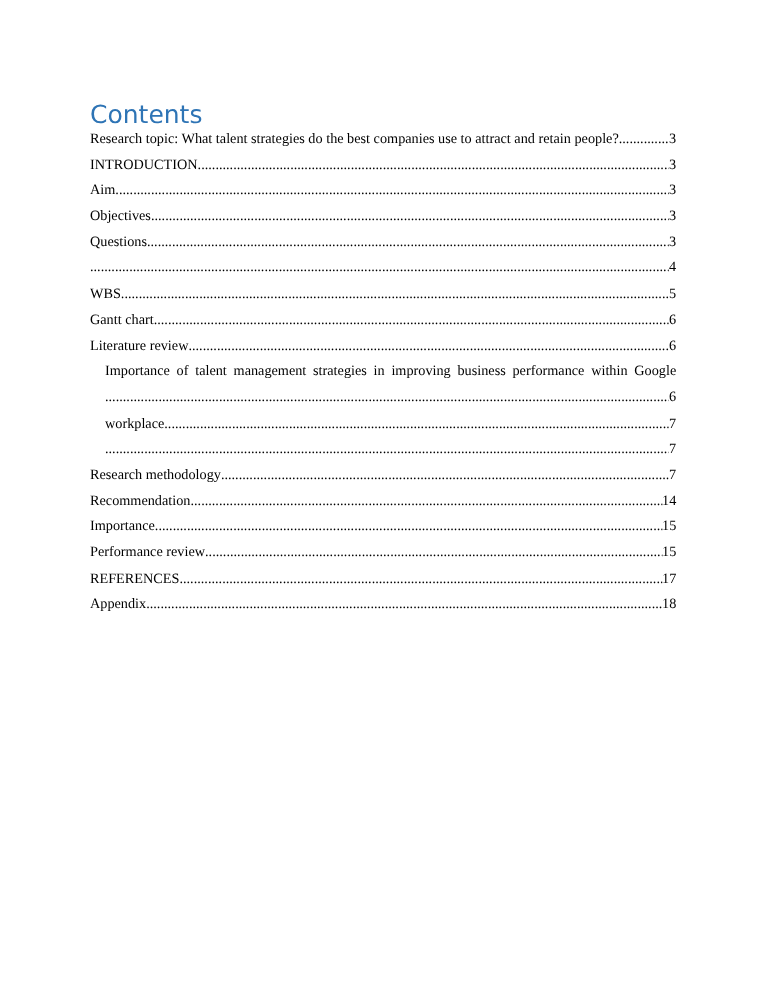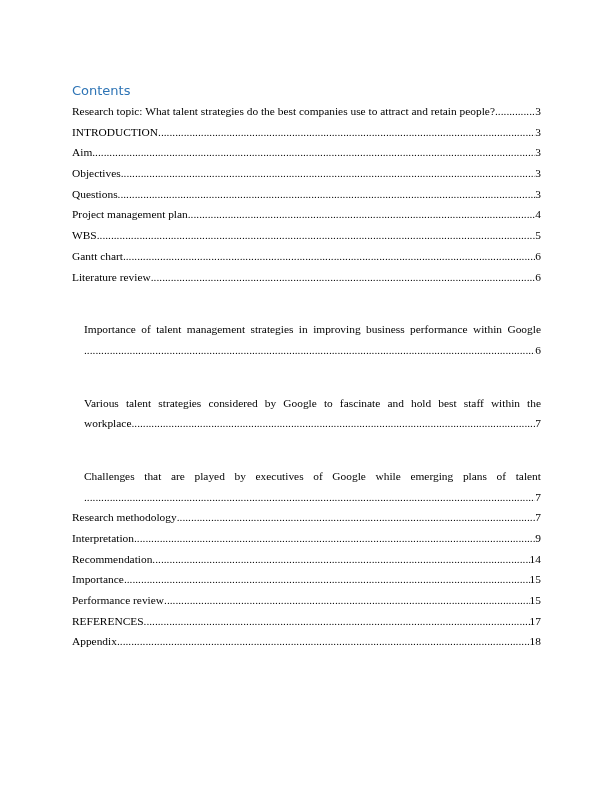--- a/index.html
+++ b/index.html
@@ -1,33 +1,33 @@
 <!DOCTYPE html>
 <html><head>
   <meta charset="utf-8">
   <style>
     html, body { margin: 0; padding: 0; background: #ffffff; }
     body { width: 612px; height: 792px; position: relative; overflow: hidden; }
     .page { position: absolute; left: 0; top: 0; width: 612px; height: 792px; background: #fff; }
     .heading {
       position: absolute; left: 72px; top: 81px;
-      font-family: "DejaVu Sans", sans-serif; font-size: 13px; color: #2e74b5;
+      font-family: "DejaVu Sans", sans-serif; font-size: 20px; color: #2e74b5;
       line-height: 20px; margin: 0; font-weight: normal;
     }
     .toc {
       position: absolute; left: 72px; top: 101px; width: 469px;
       font-family: "Liberation Serif", serif; font-size: 11.4px; color: #000;
       line-height: 20.7px;
     }
     .entry { display: flex; align-items: baseline; white-space: nowrap; height: 20.7px; text-align: center; }
     .entry .label { flex: 0 0 auto; }
     .entry .dots { flex: 1 1 auto; overflow: hidden; white-space: nowrap; }
     .entry .dots::after { content: "..................................................................................................................................................................................................................................."; letter-spacing: 0; }
     .entry .page-num { flex: 0 0 auto; }
-    .sub { padding-left: 12px; margin-top: 32px; }
+    .sub { padding-left: 12px; }
     .wrap-first { text-align: justify; text-align-last: justify; white-space: normal; height: 20.7px; }
   </style>
 </head>
 <body>
 
 <div class="page">
   <h1 class="heading">Contents</h1>
 
   <div class="toc">
     <div class="entry">
@@ -49,21 +49,20 @@
       <span class="label">Objectives</span>
       <span class="dots"></span>
       <span class="page-num">3</span>
     </div>
     <div class="entry">
       <span class="label">Questions</span>
       <span class="dots"></span>
       <span class="page-num">3</span>
     </div>
     <div class="entry">
-      <span class="label">Project management plan</span>
       <span class="dots"></span>
       <span class="page-num">4</span>
     </div>
     <div class="entry">
       <span class="label">WBS</span>
       <span class="dots"></span>
       <span class="page-num">5</span>
     </div>
     <div class="entry">
       <span class="label">Gantt chart</span>
@@ -79,45 +78,38 @@
     <div class="sub">
       <div class="wrap-first">Importance of talent management strategies in improving business performance within Google</div>
       <div class="entry">
         <span class="label"></span>
         <span class="dots"></span>
         <span class="page-num">6</span>
       </div>
     </div>
 
     <div class="sub">
-      <div class="wrap-first">Various talent strategies considered by Google to fascinate and hold best staff within the</div>
       <div class="entry">
         <span class="label">workplace</span>
         <span class="dots"></span>
         <span class="page-num">7</span>
       </div>
     </div>
 
     <div class="sub">
-      <div class="wrap-first">Challenges that are played by executives of Google while emerging plans of talent</div>
       <div class="entry">
         <span class="dots"></span>
         <span class="page-num">7</span>
       </div>
     </div>
 
     <div class="entry">
       <span class="label">Research methodology</span>
       <span class="dots"></span>
       <span class="page-num">7</span>
-    </div>
-    <div class="entry">
-      <span class="label">Interpretation</span>
-      <span class="dots"></span>
-      <span class="page-num">9</span>
     </div>
     <div class="entry">
       <span class="label">Recommendation</span>
       <span class="dots"></span>
       <span class="page-num">14</span>
     </div>
     <div class="entry">
       <span class="label">Importance</span>
       <span class="dots"></span>
       <span class="page-num">15</span>

